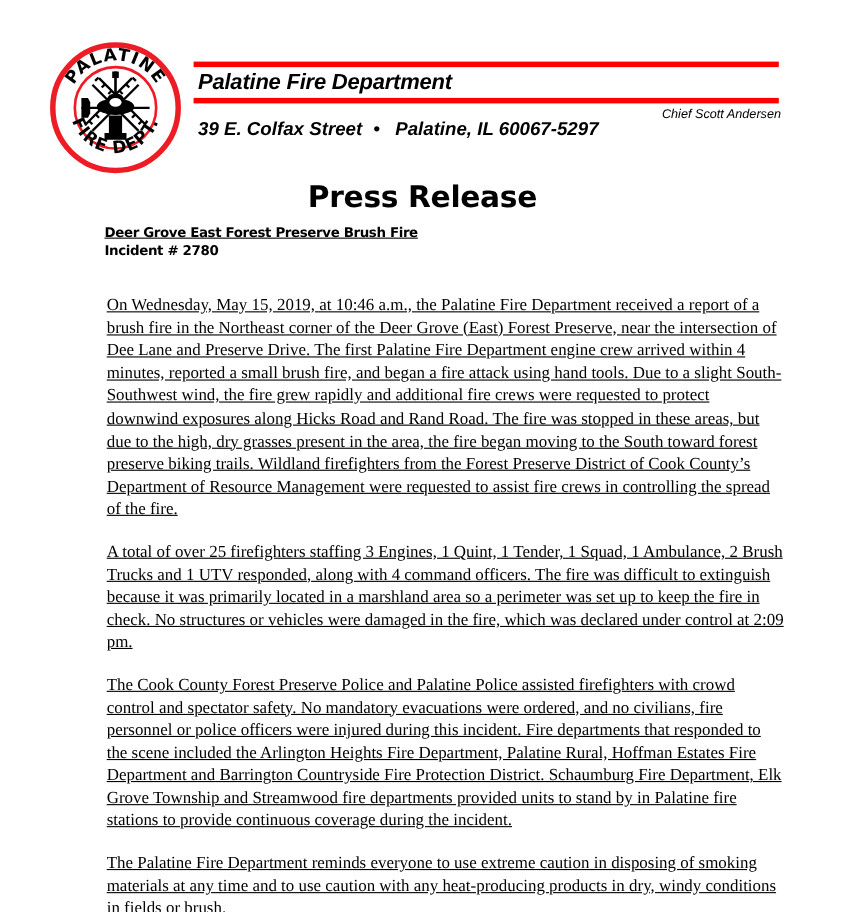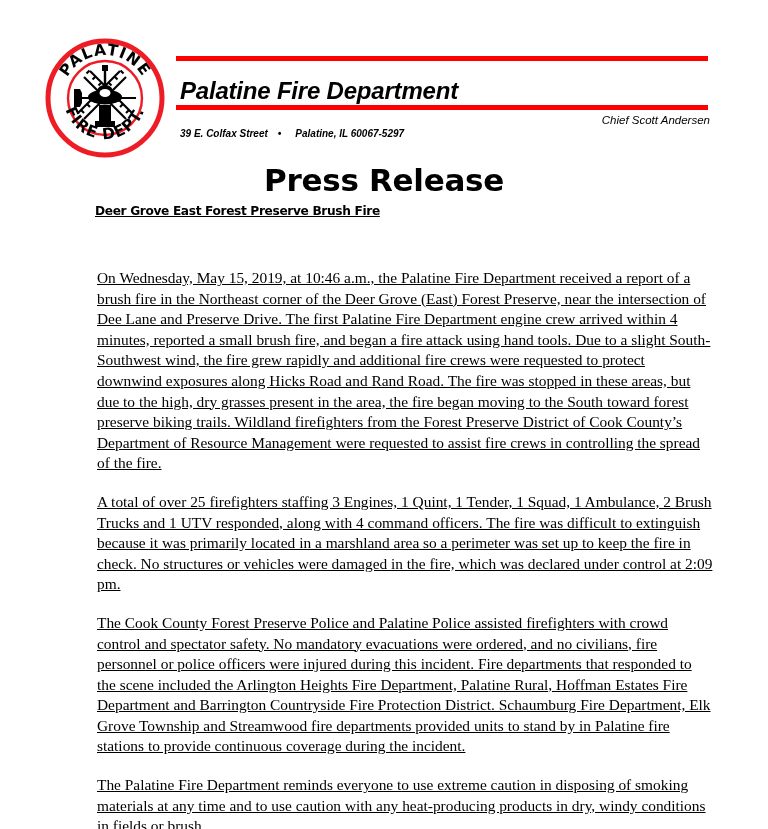--- a/index.html
+++ b/index.html
@@ -41,58 +41,58 @@
   }
   .rule-red {
     height: 5px;
     background: #ff0000;
     width: 532px;
   }
   #dept-name {
     font-family: "Liberation Sans", sans-serif;
     font-weight: bold;
     font-style: italic;
-    font-size: 24px;
+    font-size: 20px;
     letter-spacing: -0.2px;
     line-height: 24px;
-    padding: 18px 0 2px 4px;
+    padding: 2px 0 2px 4px;
     white-space: nowrap;
   }
   #chief-name {
     font-family: "Liberation Sans", sans-serif;
     font-style: italic;
     font-size: 11.5px;
     line-height: 14px;
     padding-left: 4px;
     margin-top: 3px;
     white-space: nowrap;
     text-align: right;
   }
   #address-line {
     font-family: "Liberation Sans", sans-serif;
     font-style: italic;
     font-weight: bold;
-    font-size: 10px;
+    font-size: 17px;
     line-height: 14px;
     padding-left: 4px;
     white-space: nowrap;
   }
   .addr-sep { padding: 0 10px; }
   .addr-city { padding-left: 4px; }
 
   
   #doc-title {
     position: absolute;
     left: 0;
     top: 163px;
     width: 768px;
     text-align: center;
     font-family: "DejaVu Sans", sans-serif;
     font-weight: bold;
-    font-size: 31px;
+    font-size: 27px;
     line-height: 34px;
     letter-spacing: -0.3px;
   }
 
   #incident-block {
     position: absolute;
     left: 85px;
     top: 203px;
     font-family: "DejaVu Sans", sans-serif;
     font-weight: bold;
@@ -189,20 +189,21 @@
     <div id="address-line">
       <span>39 E. Colfax Street</span><span class="addr-sep">•</span><span class="addr-city">Palatine, IL  60067-5297</span>
     </div>
   </div>
 </div>
 
 <div id="doc-title">Press Release</div>
 
 <div id="incident-block">
   <div id="incident-title">Deer Grove East Forest Preserve Brush Fire</div>
+  <div>Incident # 2780</div>
 </div>
 
 <div id="body-copy">
   <p>On Wednesday, May 15, 2019, at 10:46 a.m., the Palatine Fire Department received a report of a brush fire in the Northeast corner of the Deer Grove (East) Forest Preserve, near the intersection of Dee Lane and Preserve Drive. The first Palatine Fire Department engine crew arrived within 4 minutes, reported a small brush fire, and began a fire attack using hand tools.  Due to a slight South-Southwest wind, the fire grew rapidly and additional fire crews were requested to protect downwind exposures along Hicks Road and Rand Road.  The fire was stopped in these areas, but due to the high, dry grasses present in the area, the fire began moving to the South toward forest preserve biking trails.  Wildland firefighters from the Forest Preserve District of Cook County’s Department of Resource Management were requested to assist fire crews in controlling the spread of the fire.</p>
   <p>A total of over 25 firefighters staffing 3 Engines, 1 Quint, 1 Tender, 1 Squad, 1 Ambulance, 2 Brush Trucks and 1 UTV responded, along with 4 command officers.  The fire was difficult to extinguish because it was primarily located in a marshland area so a perimeter was set up to keep the fire in check.  No structures or vehicles were damaged in the fire, which was declared under control at 2:09 pm.</p>
   <p>The Cook County Forest Preserve Police and Palatine Police assisted firefighters with crowd control and spectator safety.  No mandatory evacuations were ordered, and no civilians, fire personnel or police officers were injured during this incident.  Fire departments that responded to the scene included the Arlington Heights Fire Department, Palatine Rural, Hoffman Estates Fire Department and Barrington Countryside Fire Protection District.  Schaumburg Fire Department, Elk Grove Township and Streamwood fire departments provided units to stand by in Palatine fire stations to provide continuous coverage during the incident.</p>
   <p>The Palatine Fire Department reminds everyone to use extreme caution in disposing of smoking materials at any time and to use caution with any heat-producing products in dry, windy conditions in fields or brush.</p>
 
 </div>
 

